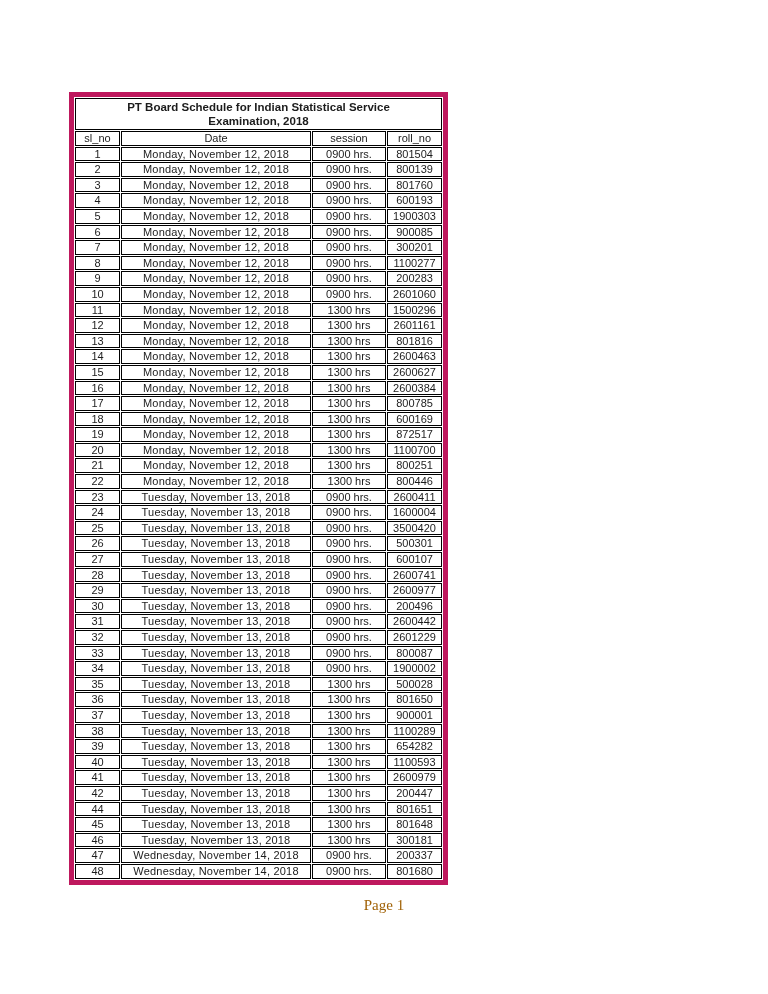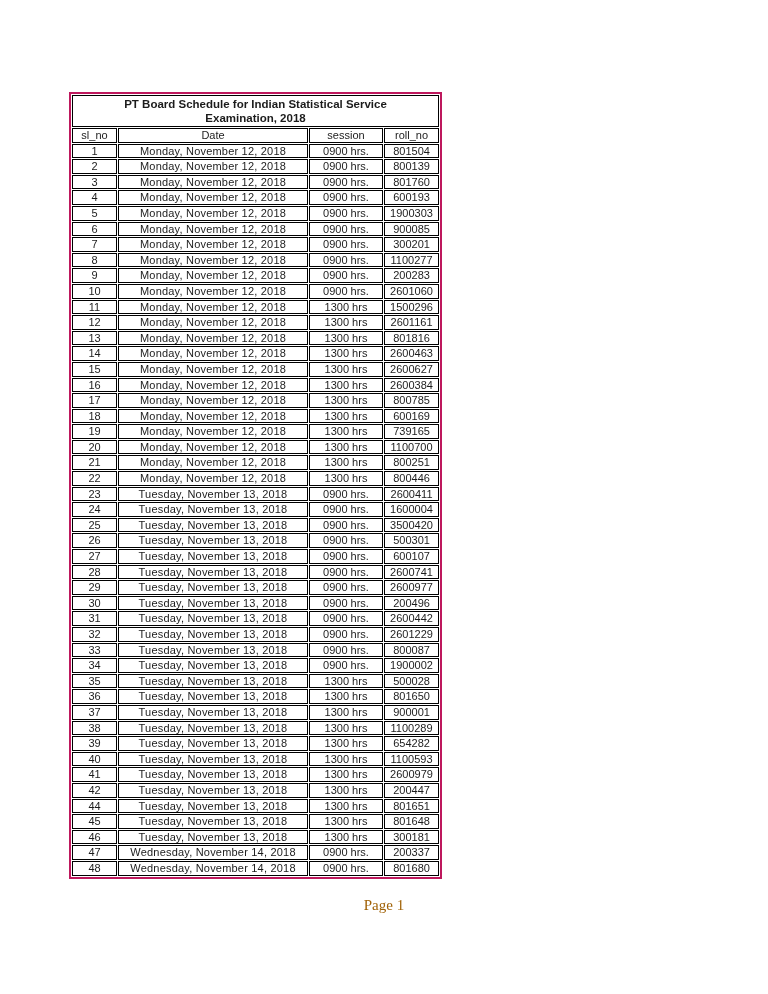--- a/index.html
+++ b/index.html
@@ -16,21 +16,21 @@
     color: #1c1c1c;
     overflow: hidden;
   }
   table.schedule {
     position: absolute;
     left: 69px;
     top: 92px;
     width: 368px;
     border-collapse: separate;
     border-spacing: 1px;
-    border: 2px solid #be185d;
+    border: 5px solid #be185d;
     table-layout: fixed;
     background: #ffffff;
   }
   table.schedule th,
   table.schedule td {
     border: 1px solid #000;
     padding: 0 2px;
     font-size: 11px;
     line-height: 12.6px;
     height: 12.6px;
@@ -213,21 +213,21 @@
       <td>18</td>
       <td class="date-cell">Monday, November 12, 2018</td>
       <td>1300 hrs</td>
       <td>600169</td>
     </tr>
 
     <tr>
       <td>19</td>
       <td class="date-cell">Monday, November 12, 2018</td>
       <td>1300 hrs</td>
-      <td>739165</td>
+      <td>872517</td>
     </tr>
 
     <tr>
       <td>20</td>
       <td class="date-cell">Monday, November 12, 2018</td>
       <td>1300 hrs</td>
       <td>1100700</td>
     </tr>
 
     <tr>

